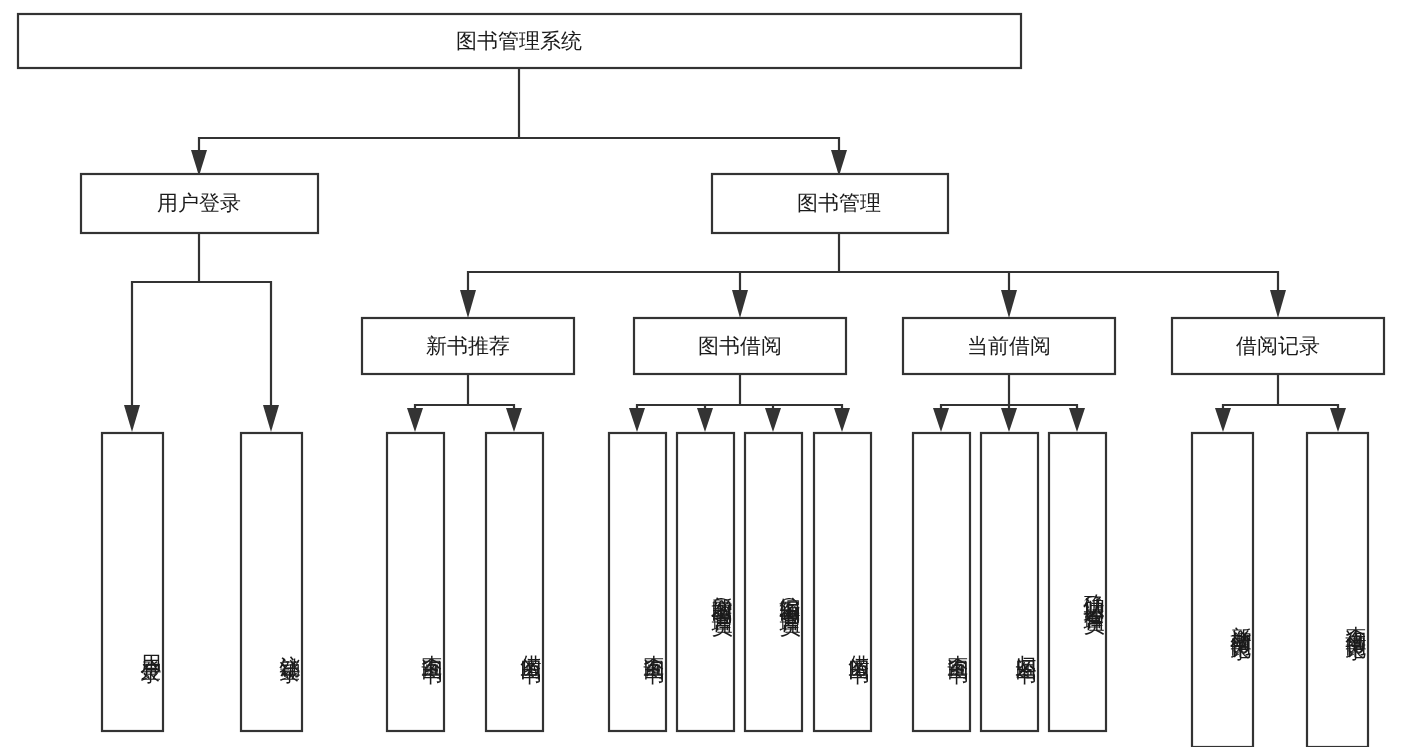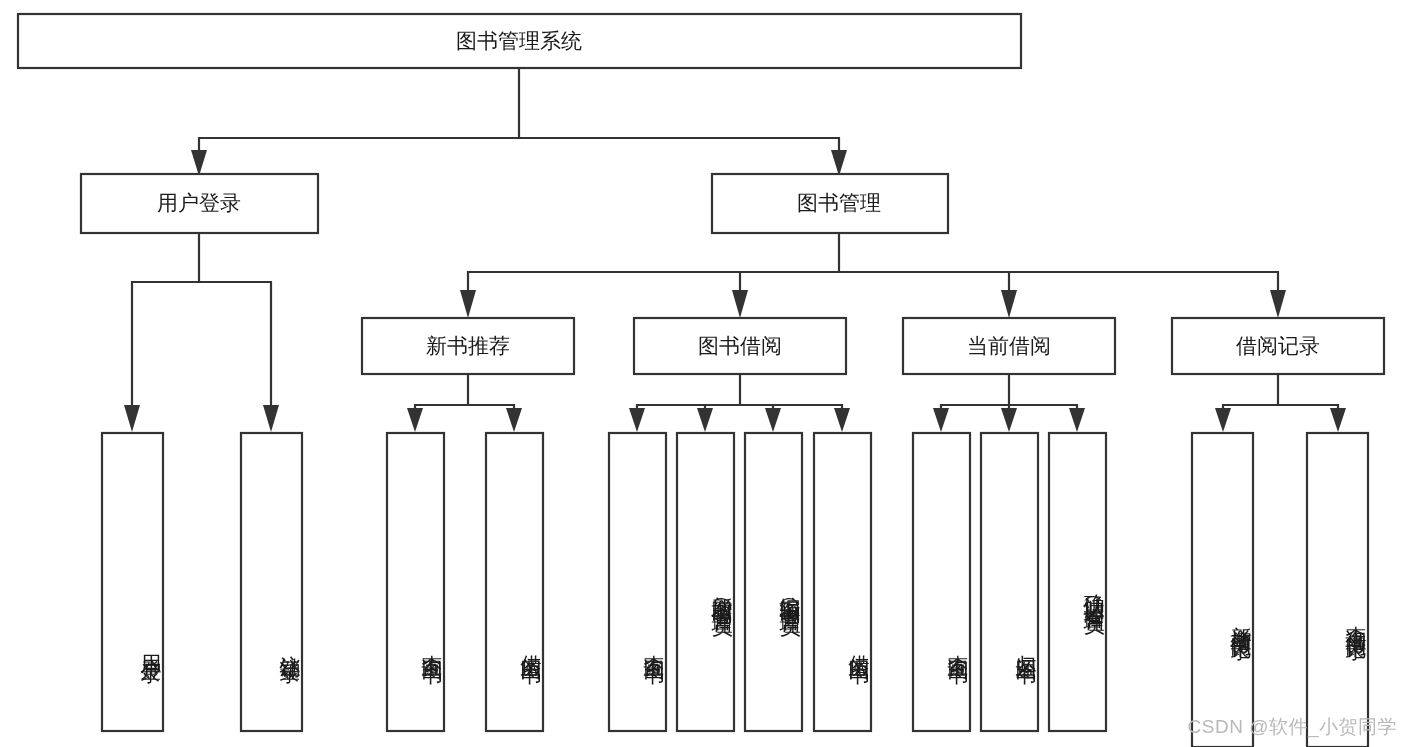--- a/index.html
+++ b/index.html
@@ -184,14 +184,13 @@
   <div class="node-label-v" style="left:913px; top:433px; width:57px; height:298px; padding-top:62px;">查询图书</div>
 
   <div class="node-label-v" style="left:981px; top:433px; width:57px; height:298px; padding-top:62px;">归还图书</div>
 
   <div class="node-label-v" style="left:1049px; top:433px; width:57px; height:298px; padding-top:8px;">确认归还（管理员）</div>
 
   <div class="node-label-v" style="left:1192px; top:433px; width:61px; height:314px; padding-top:28px;">新增借阅记录</div>
 
   <div class="node-label-v" style="left:1307px; top:433px; width:61px; height:314px; padding-top:28px;">查询借阅记录</div>
 
-  <div class="watermark">CSDN @软件_小贺同学</div>
 </div>
 
 </body></html>

